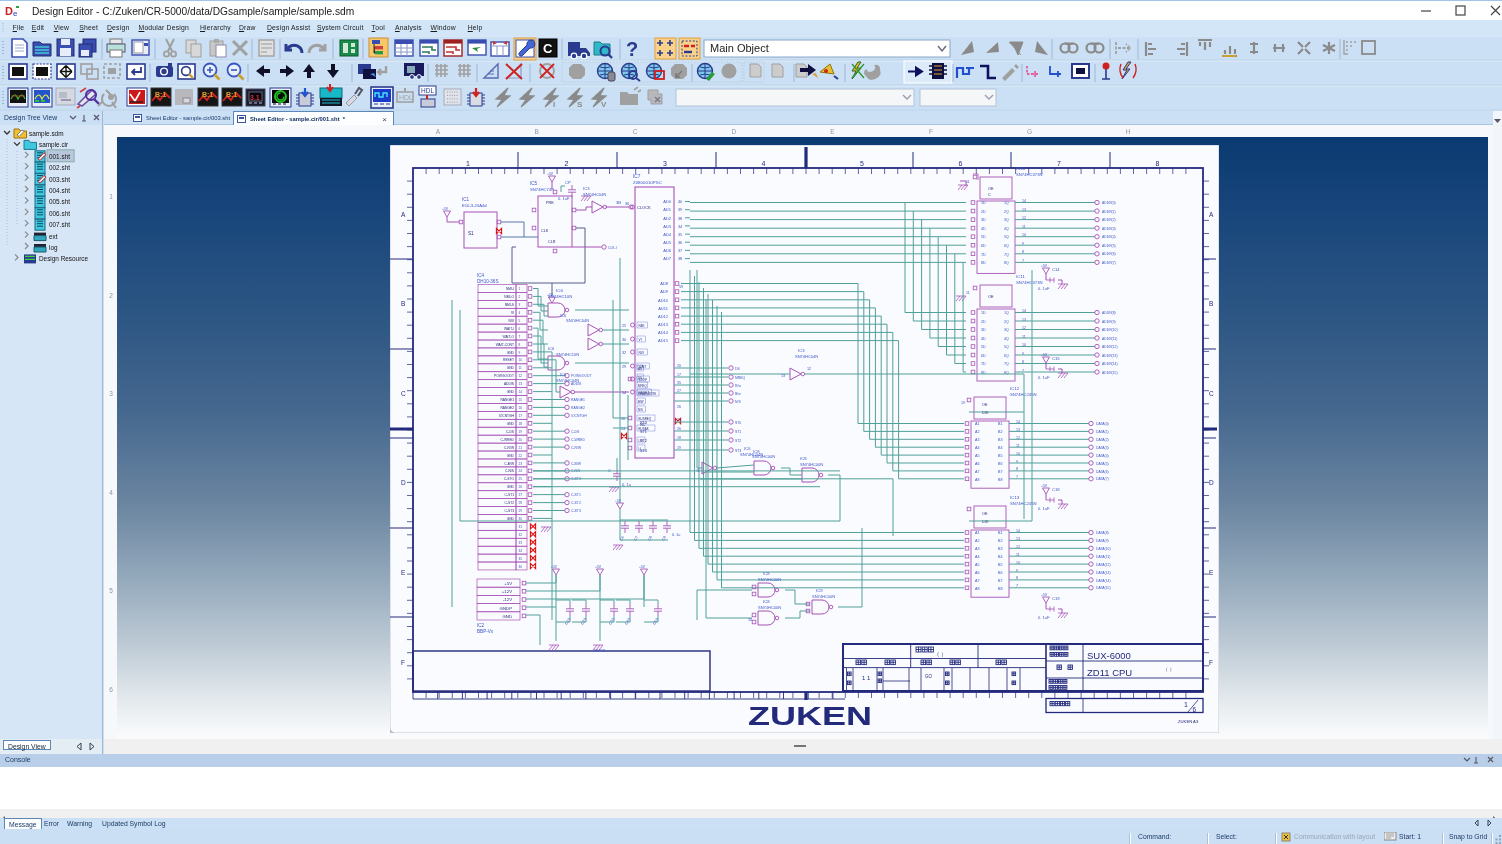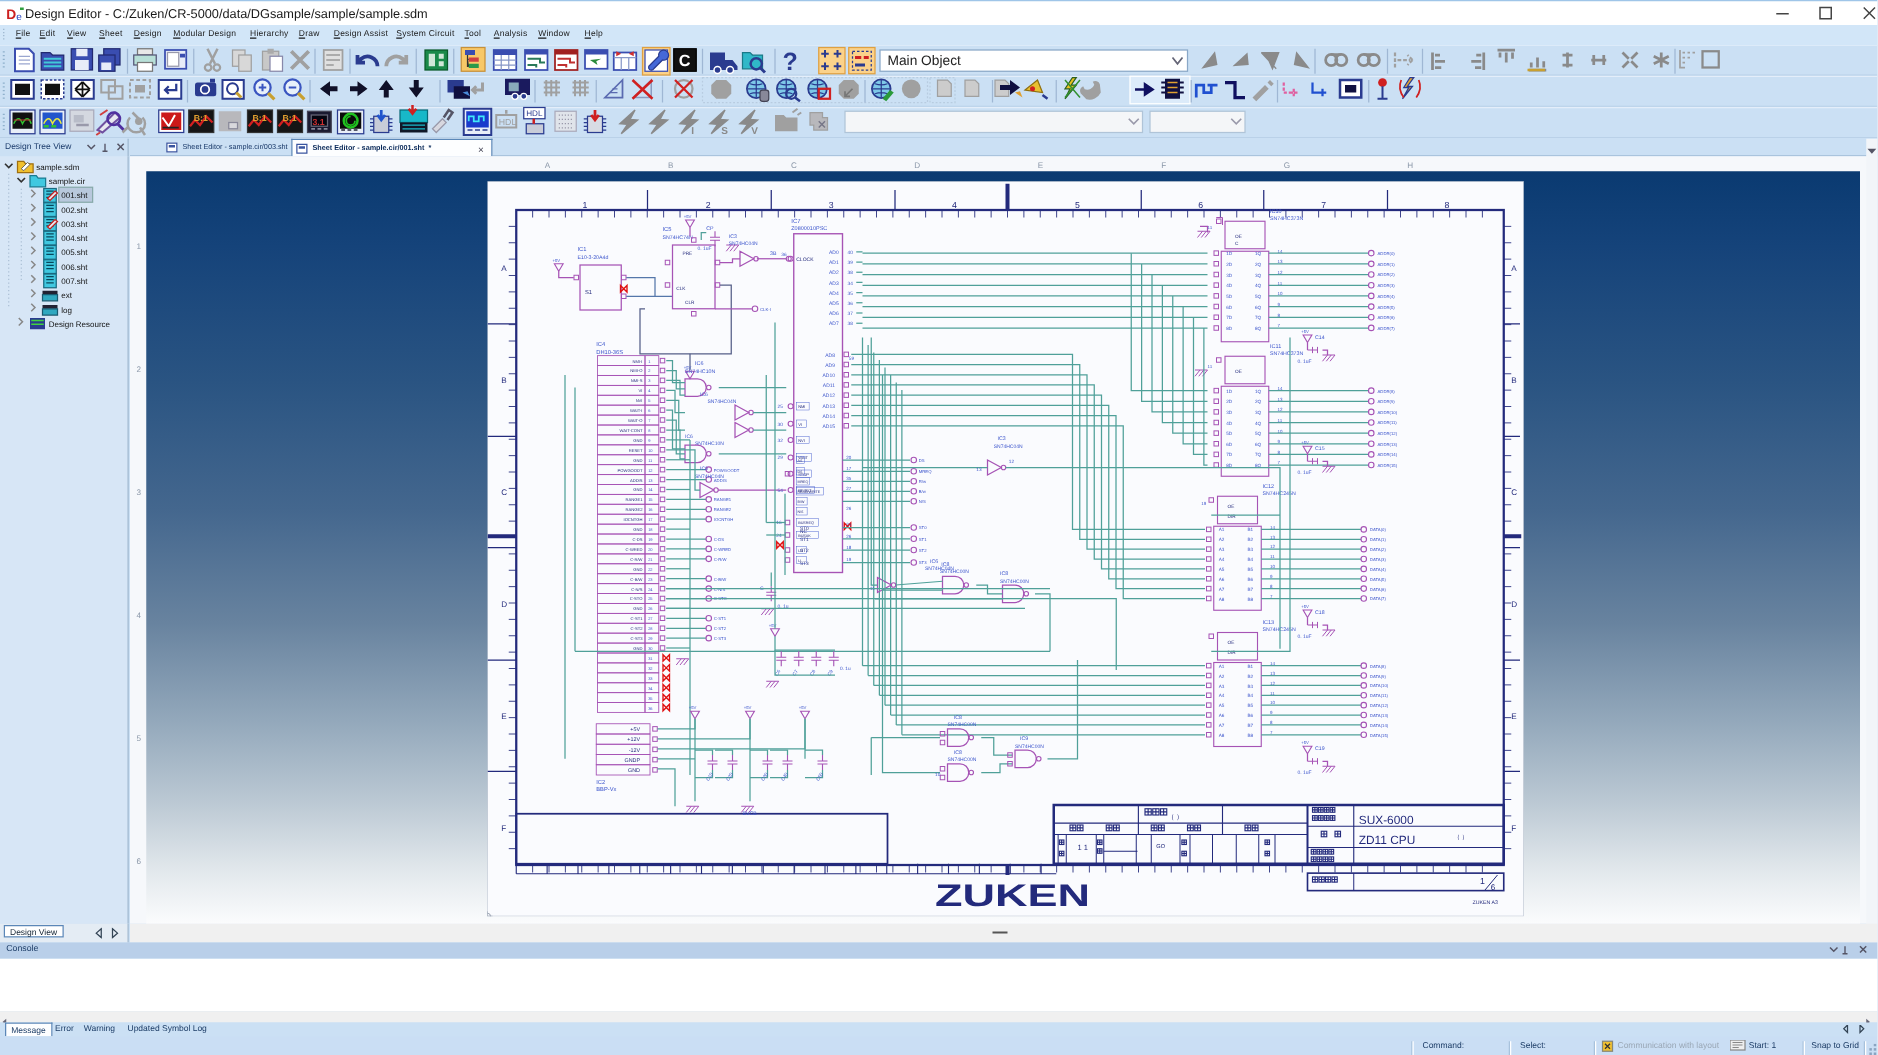--- a/index.html
+++ b/index.html
@@ -1,17 +1,17 @@
 <!DOCTYPE html>
 <html><head><meta charset="utf-8"><style>
 *{margin:0;padding:0;box-sizing:border-box}
 body{font-family:"Liberation Sans",sans-serif;width:1502px;height:844px;overflow:hidden;position:relative;background:#cbe0f4}
 .abs{position:absolute}
 #title{left:0;top:0;width:1502px;height:20px;background:#fff;border-top:1px solid #9fc5e8}
-#title span{position:absolute;left:20px;top:5px;font-size:10.2px;color:#1a1a1a}
+#title span{position:absolute;left:32px;top:5px;font-size:10.2px;color:#1a1a1a}
 #menubar{left:0;top:20px;width:1502px;height:16px;background:#d2e6f8;font-size:6.8px;color:#1a1a1a}
 #menubar span{position:absolute;top:4px;letter-spacing:0.2px}
 #toolbars{left:0;top:36px;width:1502px;height:75px;background:#cbe0f4}
 #tabstrip{left:104px;top:111px;width:1389px;height:14px;background:#cbe0f4;border-bottom:1px solid #aac4dd}
 .tab{position:absolute;top:0;height:14px;font-size:5.8px;color:#1a3a6a;padding:4px 5px 0 16px;white-space:nowrap}
 .tabicon{position:absolute;left:3px;top:2.5px;width:9px;height:8px;background:#fff;border:1px solid #3a55a0}
 .tabicon:before{content:"";position:absolute;left:1px;top:1px;width:5px;height:2px;background:#3a55a0}
 #tree{left:0;top:125px;width:103px;height:614px;background:#d7e6f6;border-right:1px solid #9fb8d0}
 #treehdr{left:0;top:111px;width:103px;height:14px;background:#cbe0f4;font-size:6.8px;color:#1a3a6a;padding:3px 0 0 4px;border-right:1px solid #9fb8d0}
 #canvas{left:104px;top:125px;width:1398px;height:614px;background:#f6f8fb}

